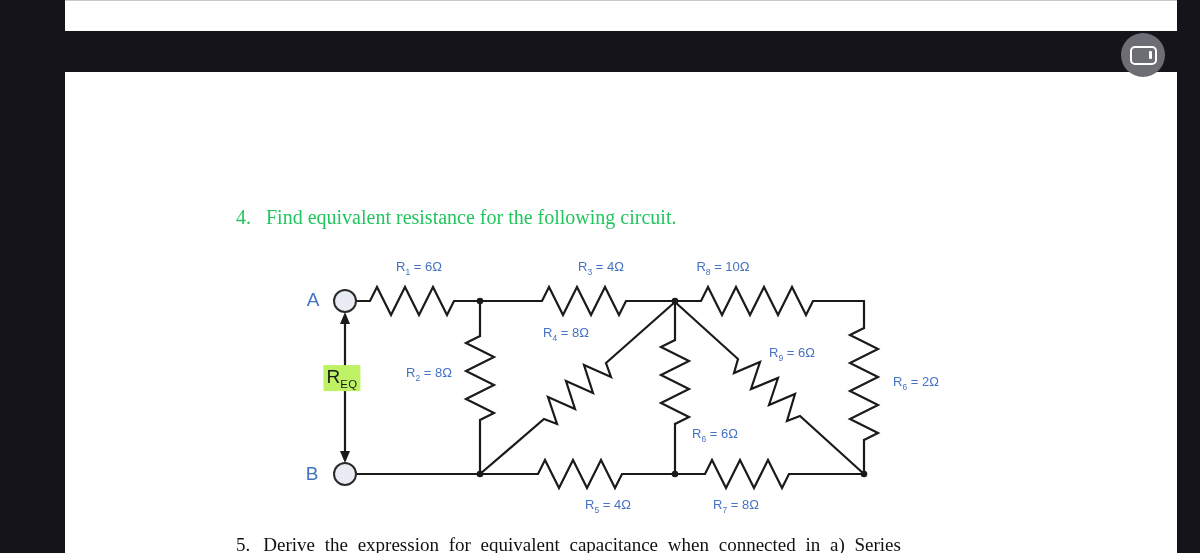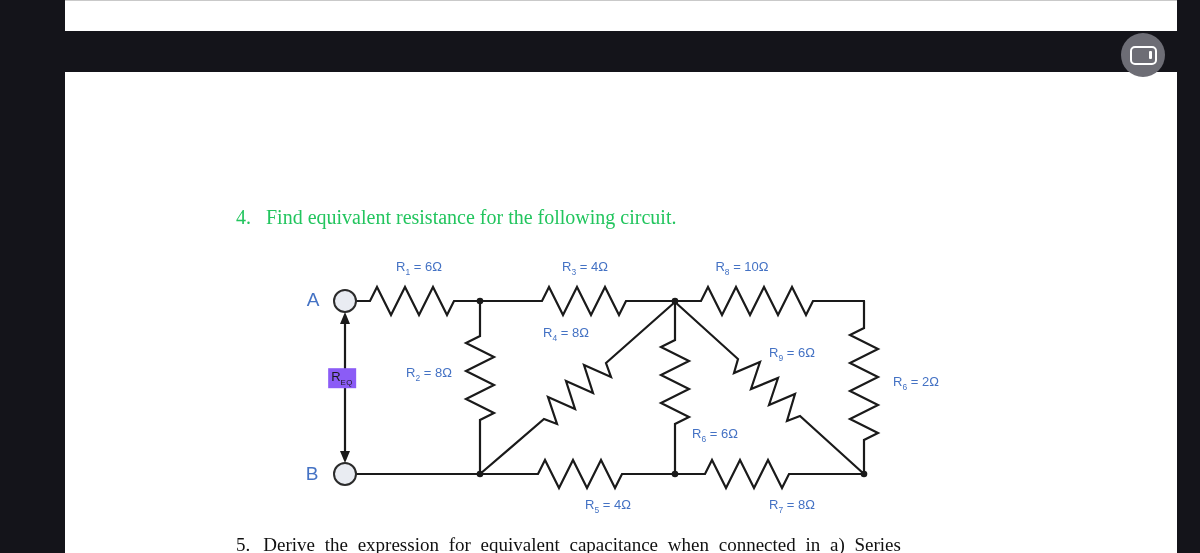--- a/index.html
+++ b/index.html
@@ -51,21 +51,21 @@
     position:absolute;transform:translate(-50%,-50%);
     color:#4472c4;font-size:13px;white-space:nowrap;
   }
   .rlabel sub{font-size:0.65em;}
   .term-label{
     position:absolute;transform:translate(-50%,-50%);
     color:#4472c4;font-size:19px;
   }
   .req-label{
     position:absolute;transform:translate(-50%,-50%);
-    color:#1a1a1a;font-size:13px;background:#8b5cf6;padding:1px 3px;
+    color:#1a1a1a;font-size:19px;background:#bef264;padding:1px 3px;
     white-space:nowrap;
   }
   .req-label sub{font-size:0.6em;letter-spacing:0.5px;}
 </style>
 </head>
 <body>
 
 <div class="page page-top-strip"></div>
 
 <div class="page page-main"></div>
@@ -109,25 +109,25 @@
     <circle cx="345" cy="474" r="11"></circle>
   </g>
 </svg>
 
 <div class="term-label" style="left:313px;top:300px">A</div>
 <div class="term-label" style="left:312px;top:474px">B</div>
 
 <div class="req-label" style="left:342px;top:378px"><span>R</span><sub>EQ</sub></div>
 
 <div class="rlabel" style="left:419px;top:268px"><span>R</span><sub>1</sub><span> = 6Ω</span></div>
-<div class="rlabel" style="left:585px;top:268px"><span>R</span><sub>3</sub><span> = 4Ω</span></div>
-<div class="rlabel" style="left:742px;top:268px"><span>R</span><sub>8</sub><span> = 10Ω</span></div>
+<div class="rlabel" style="left:601px;top:268px"><span>R</span><sub>3</sub><span> = 4Ω</span></div>
+<div class="rlabel" style="left:723px;top:268px"><span>R</span><sub>8</sub><span> = 10Ω</span></div>
 <div class="rlabel" style="left:429px;top:374px"><span>R</span><sub>2</sub><span> = 8Ω</span></div>
 <div class="rlabel" style="left:566px;top:334px"><span>R</span><sub>4</sub><span> = 8Ω</span></div>
 <div class="rlabel" style="left:792px;top:354px"><span>R</span><sub>9</sub><span> = 6Ω</span></div>
 <div class="rlabel" style="left:916px;top:383px"><span>R</span><sub>6</sub><span> = 2Ω</span></div>
 <div class="rlabel" style="left:715px;top:435px"><span>R</span><sub>6</sub><span> = 6Ω</span></div>
 <div class="rlabel" style="left:608px;top:506px"><span>R</span><sub>5</sub><span> = 4Ω</span></div>
-<div class="rlabel" style="left:792px;top:506px"><span>R</span><sub>7</sub><span> = 8Ω</span></div>
+<div class="rlabel" style="left:736px;top:506px"><span>R</span><sub>7</sub><span> = 8Ω</span></div>
 
 <div class="bottom-line">
   <span class="num">5.</span><span class="txt">Derive the expression for equivalent capacitance when connected in a) Series</span>
 </div>
 
 </body></html>

